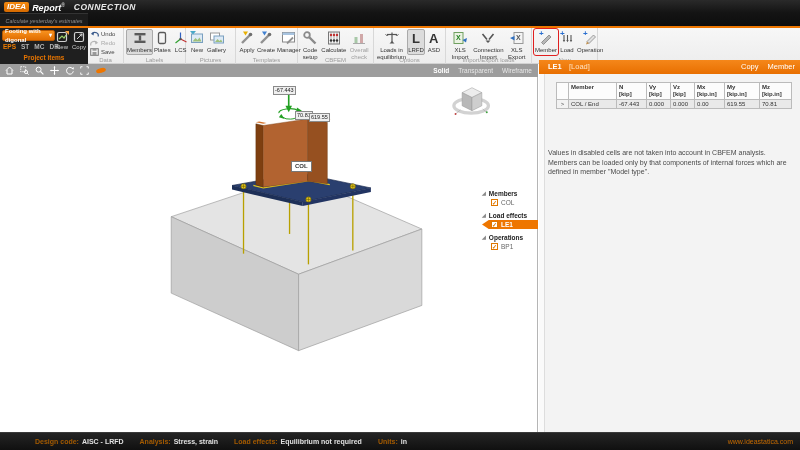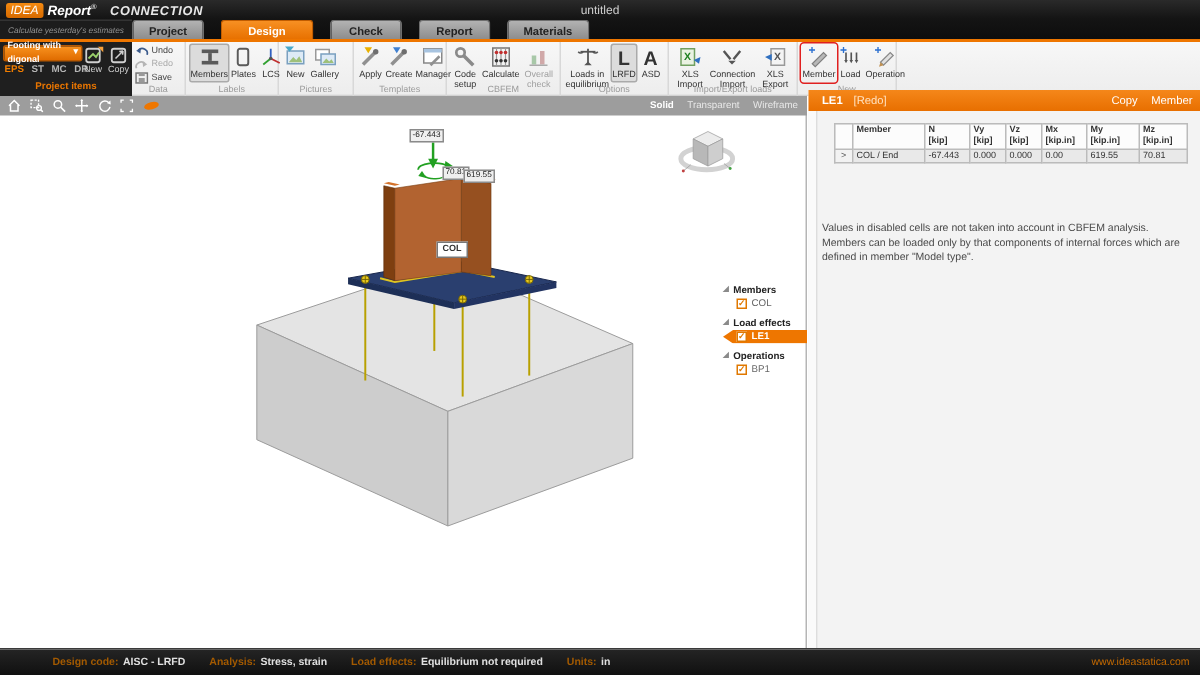--- a/index.html
+++ b/index.html
@@ -4,21 +4,21 @@
 <style>
   * { margin:0; padding:0; box-sizing:border-box; }
   html,body { width:800px; height:450px; background:#000; }
   body { font-family:"Liberation Sans", sans-serif; -webkit-font-smoothing:antialiased; }
   .app { position:relative; width:800px; height:450px; overflow:hidden; background:#fff; }
 
   
   .titlebar { position:absolute; left:0; top:0; width:800px; height:28px;
     background:linear-gradient(180deg,#2a2a2a 0%,#141414 45%,#0c0c0c 100%); }
   .logo-row { position:absolute; left:4px; top:1px; height:12px; display:flex; align-items:center; gap:3px; }
-  .logo-box { background:linear-gradient(180deg,#f58a10,#d66a00); color:#fff; font-style:italic; font-weight:normal;
+  .logo-box { background:linear-gradient(180deg,#f58a10,#d66a00); color:#fff; font-style:italic; font-weight:bold;
     font-size:8px; padding:0 3px; border-radius:2px; line-height:10px; }
   .logo-statica { color:#fff; font-style:italic; font-weight:bold; font-size:9px; }
   .logo-reg { color:#ccc; font-size:5px; vertical-align:super; }
   .logo-app { color:#e8e8e8; font-style:italic; font-weight:bold; font-size:8.5px; letter-spacing:.5px; margin-left:6px; }
   .doc-title { position:absolute; left:0; top:2px; width:800px; text-align:center; color:#cfcfcf; font-size:8px; }
   .tagline { position:absolute; left:0; top:13px; width:88px; height:15px; background:#1c1c1c;
     border-top:1px solid #333; color:#8f8f8f; font-style:italic; font-size:5.5px; text-align:center; line-height:14px; }
 
   
   .tabs { position:absolute; left:88px; top:13px; height:13px; display:flex; gap:11px; }
@@ -100,35 +100,27 @@
   .sb-label { color:#a35a00; font-weight:bold; margin-right:3px; }
   .sb-value { color:#e0e0e0; font-weight:bold; }
   .sb-site { position:absolute; right:7px; font-size:7px; color:#c56a00; }
 </style>
 </head>
 <body>
 
 <div class="app">
 
   <div class="titlebar">
-    <div class="doc-title">untitled</div>
     <div class="logo-row">
       <span class="logo-box">IDEA</span>
       <span class="logo-statica"><span>Report</span><span class="logo-reg">®</span></span>
       <span class="logo-app">CONNECTION</span>
     </div>
     <div class="tagline">Calculate yesterday's estimates</div>
 
-    <div class="tabs">
-      <div class="tab">Project</div>
-      <div class="tab active">Design</div>
-      <div class="tab">Check</div>
-      <div class="tab">Report</div>
-      <div class="tab">Materials</div>
-    </div>
   </div>
   <div class="accent-line"></div>
 
   <div class="leftpanel">
     <div class="proj-dropdown">
       <span>Footing with digonal</span>
       <span>▾</span>
     </div>
     <div class="codes">
       <span class="on">EPS</span>
@@ -527,21 +519,21 @@
           <span class="cbx">✓</span>
           <span>BP1</span>
         </div>
       </div>
     </div>
   </div>
 
   <div class="rightpanel">
     <div class="rp-header">
       <span class="rp-title">LE1</span>
-      <span class="rp-sub">[Redo]</span>
+      <span class="rp-sub">[Load]</span>
       <span class="rp-actions">
         <span>Copy</span>
         <span>Member</span>
       </span>
     </div>
     <div class="scrollstrip"></div>
 
     <table class="loadtable">
       <tbody>
           <tr>

